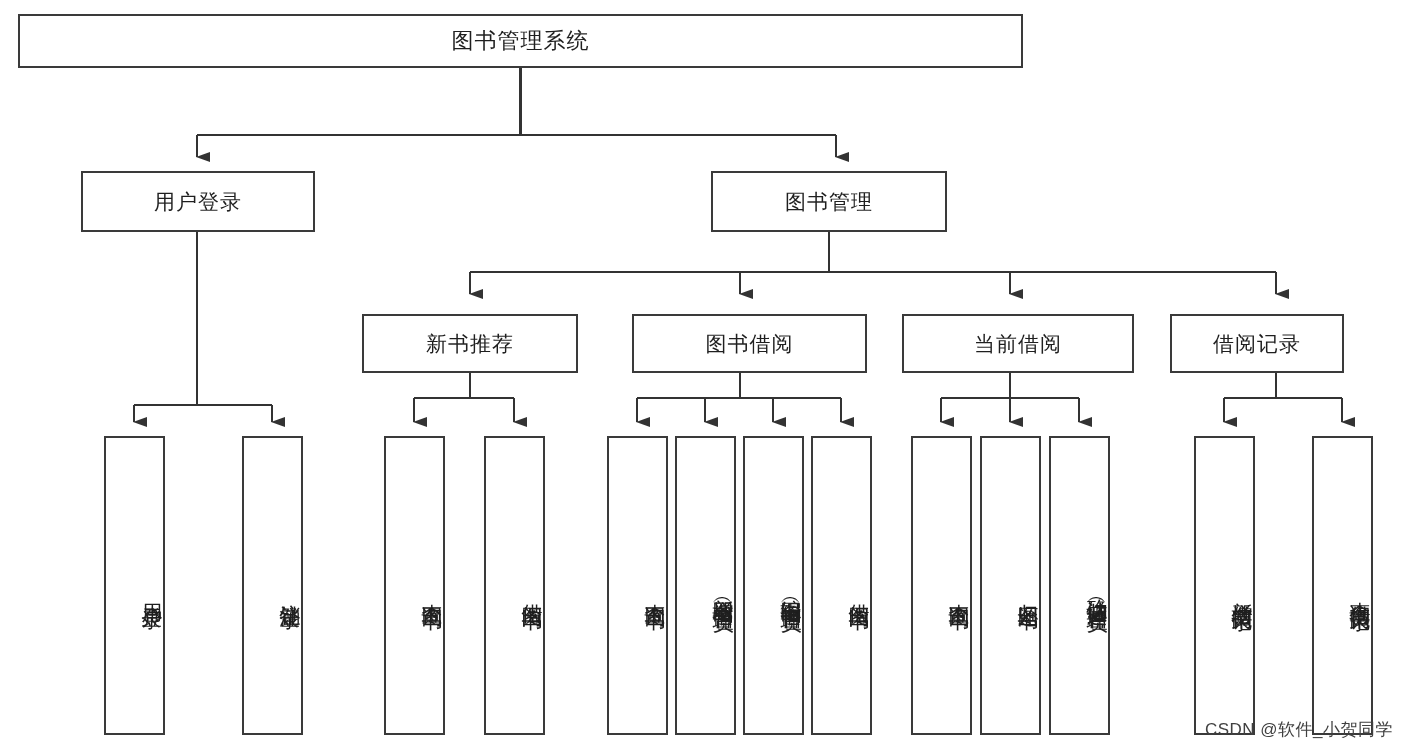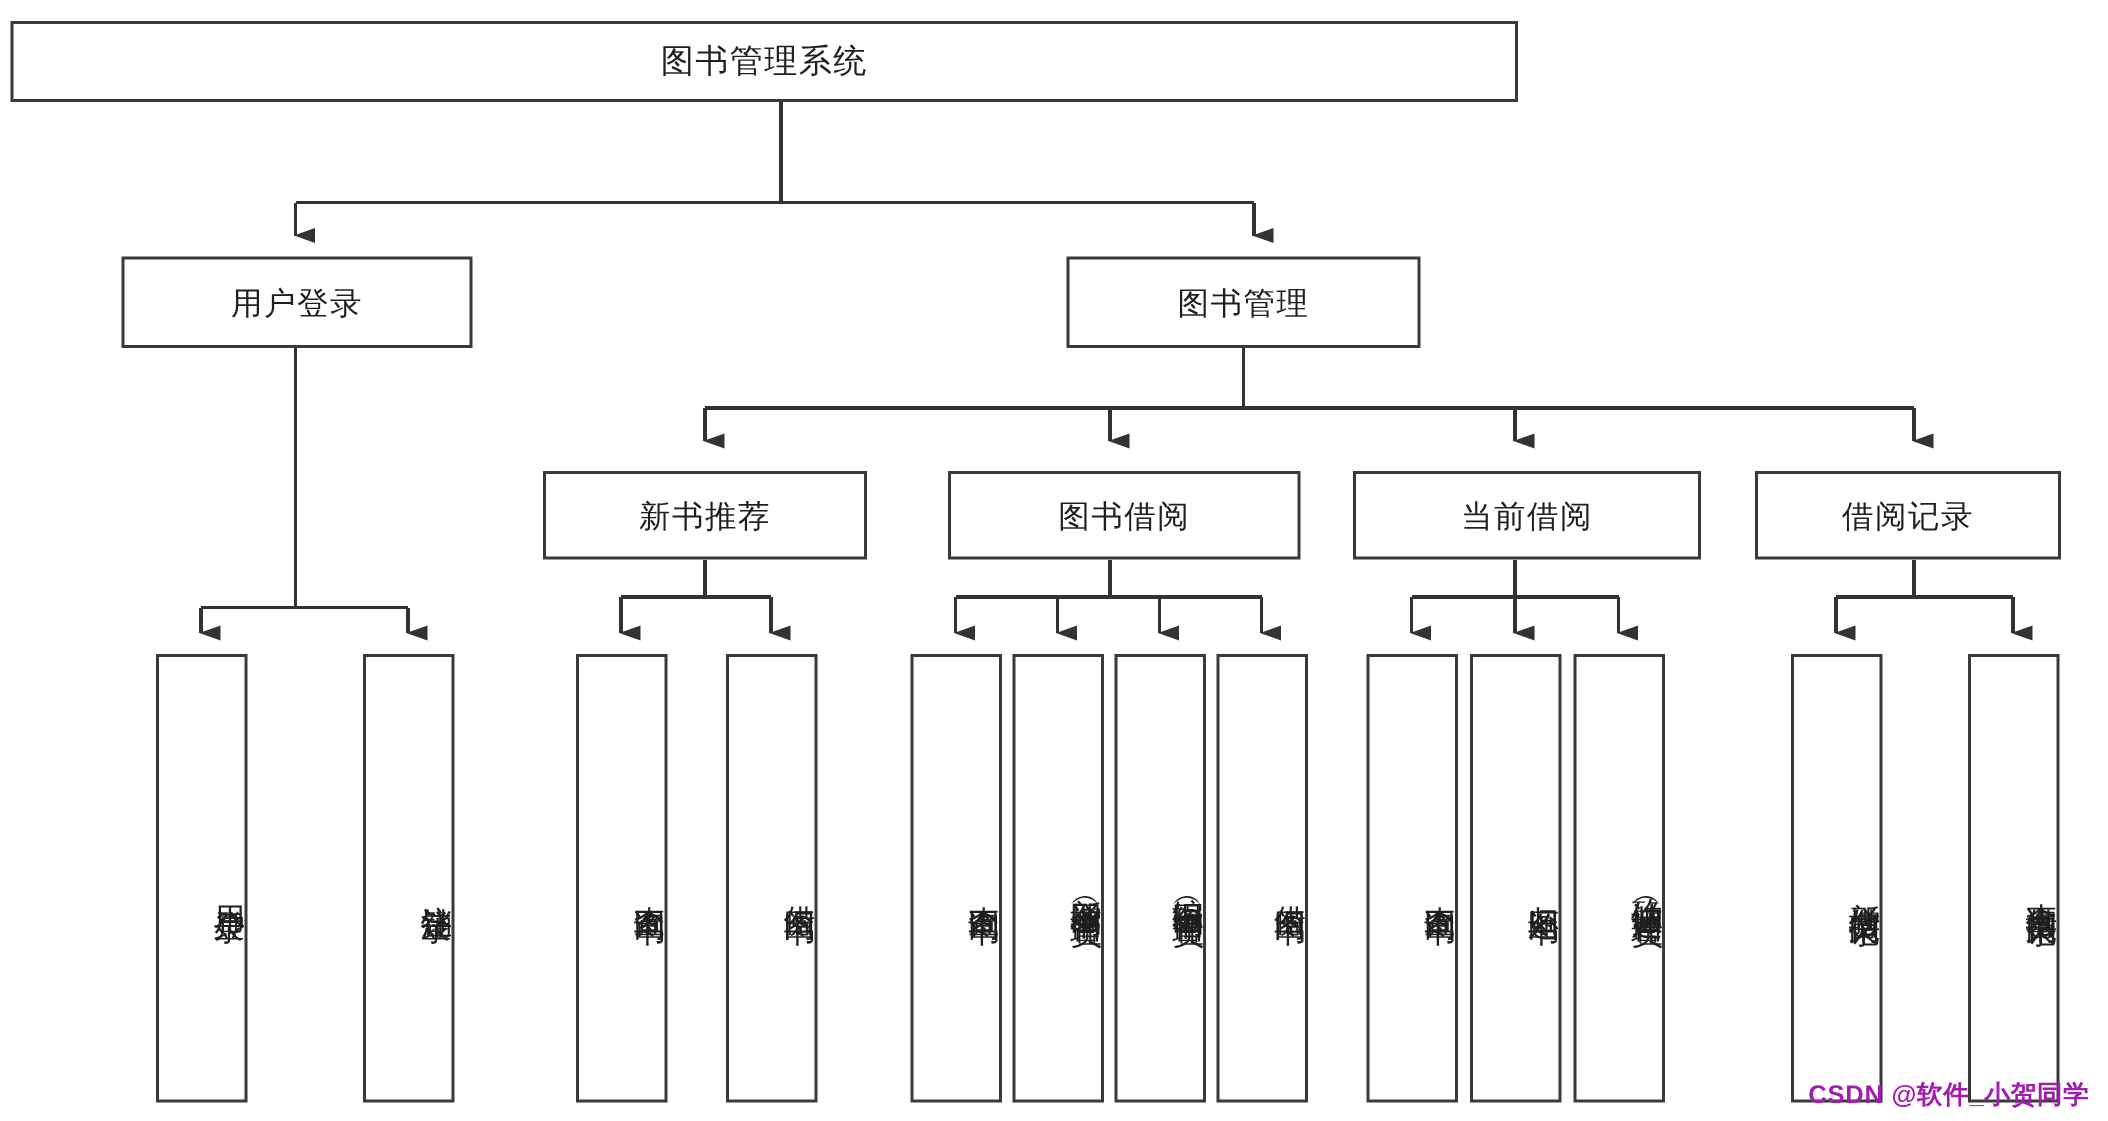--- a/index.html
+++ b/index.html
@@ -55,24 +55,23 @@
     white-space: nowrap;
   }
   .node.root {
     font-size: 22px;
   }
   .watermark {
     position: absolute;
     right: 12px;
     bottom: 6px;
     font-size: 17px;
-    color: #a21caf;
+    color: #404040;
     white-space: nowrap;
     letter-spacing: 0.5px;
-    font-weight: bold;
   }
 </style>
 </head>
 <body>
 
 <div id="canvas">
 
   <svg id="wires" viewBox="0 0 1405 747" width="1405" height="747" xmlns="http://www.w3.org/2000/svg">
     <defs>
       <marker id="arrow" viewBox="0 0 12 14" refX="6" refY="13" markerWidth="12" markerHeight="14" orient="auto-start-reverse" markerUnits="userSpaceOnUse">
@@ -117,41 +116,41 @@
       <path d="M 1010 398 L 1010 422" marker-end="url(#arrow)"></path>
       <path d="M 1079 398 L 1079 422" marker-end="url(#arrow)"></path>
 
       <path d="M 1276 373 L 1276 398"></path>
       <path d="M 1224 398 L 1342 398"></path>
       <path d="M 1224 398 L 1224 422" marker-end="url(#arrow)"></path>
       <path d="M 1342 398 L 1342 422" marker-end="url(#arrow)"></path>
     </g>
   </svg>
 
-  <div class="node horiz root" style="left:7px; top:14px; width:1005px; height:54px;">
+  <div class="node horiz root" style="left:18px; top:14px; width:1005px; height:54px;">
     <span>图书管理系统</span>
   </div>
 
   <div class="node horiz" style="left:81px; top:171px; width:234px; height:61px;">
     <span>用户登录</span>
   </div>
   <div class="node horiz" style="left:711px; top:171px; width:236px; height:61px;">
     <span>图书管理</span>
   </div>
 
   <div class="node horiz" style="left:362px; top:314px; width:216px; height:59px;">
     <span>新书推荐</span>
   </div>
   <div class="node horiz" style="left:632px; top:314px; width:235px; height:59px;">
     <span>图书借阅</span>
   </div>
   <div class="node horiz" style="left:902px; top:314px; width:232px; height:59px;">
     <span>当前借阅</span>
   </div>
-  <div class="node horiz" style="left:1170px; top:314px; width:204px; height:59px;">
+  <div class="node horiz" style="left:1170px; top:314px; width:174px; height:59px;">
     <span>借阅记录</span>
   </div>
 
   <div class="node vert" style="left:104px; top:436px; width:61px; height:299px;">
     <span class="vlabel">用户登录</span>
   </div>
   <div class="node vert" style="left:242px; top:436px; width:61px; height:299px;">
     <span class="vlabel">注销登录</span>
   </div>
 

